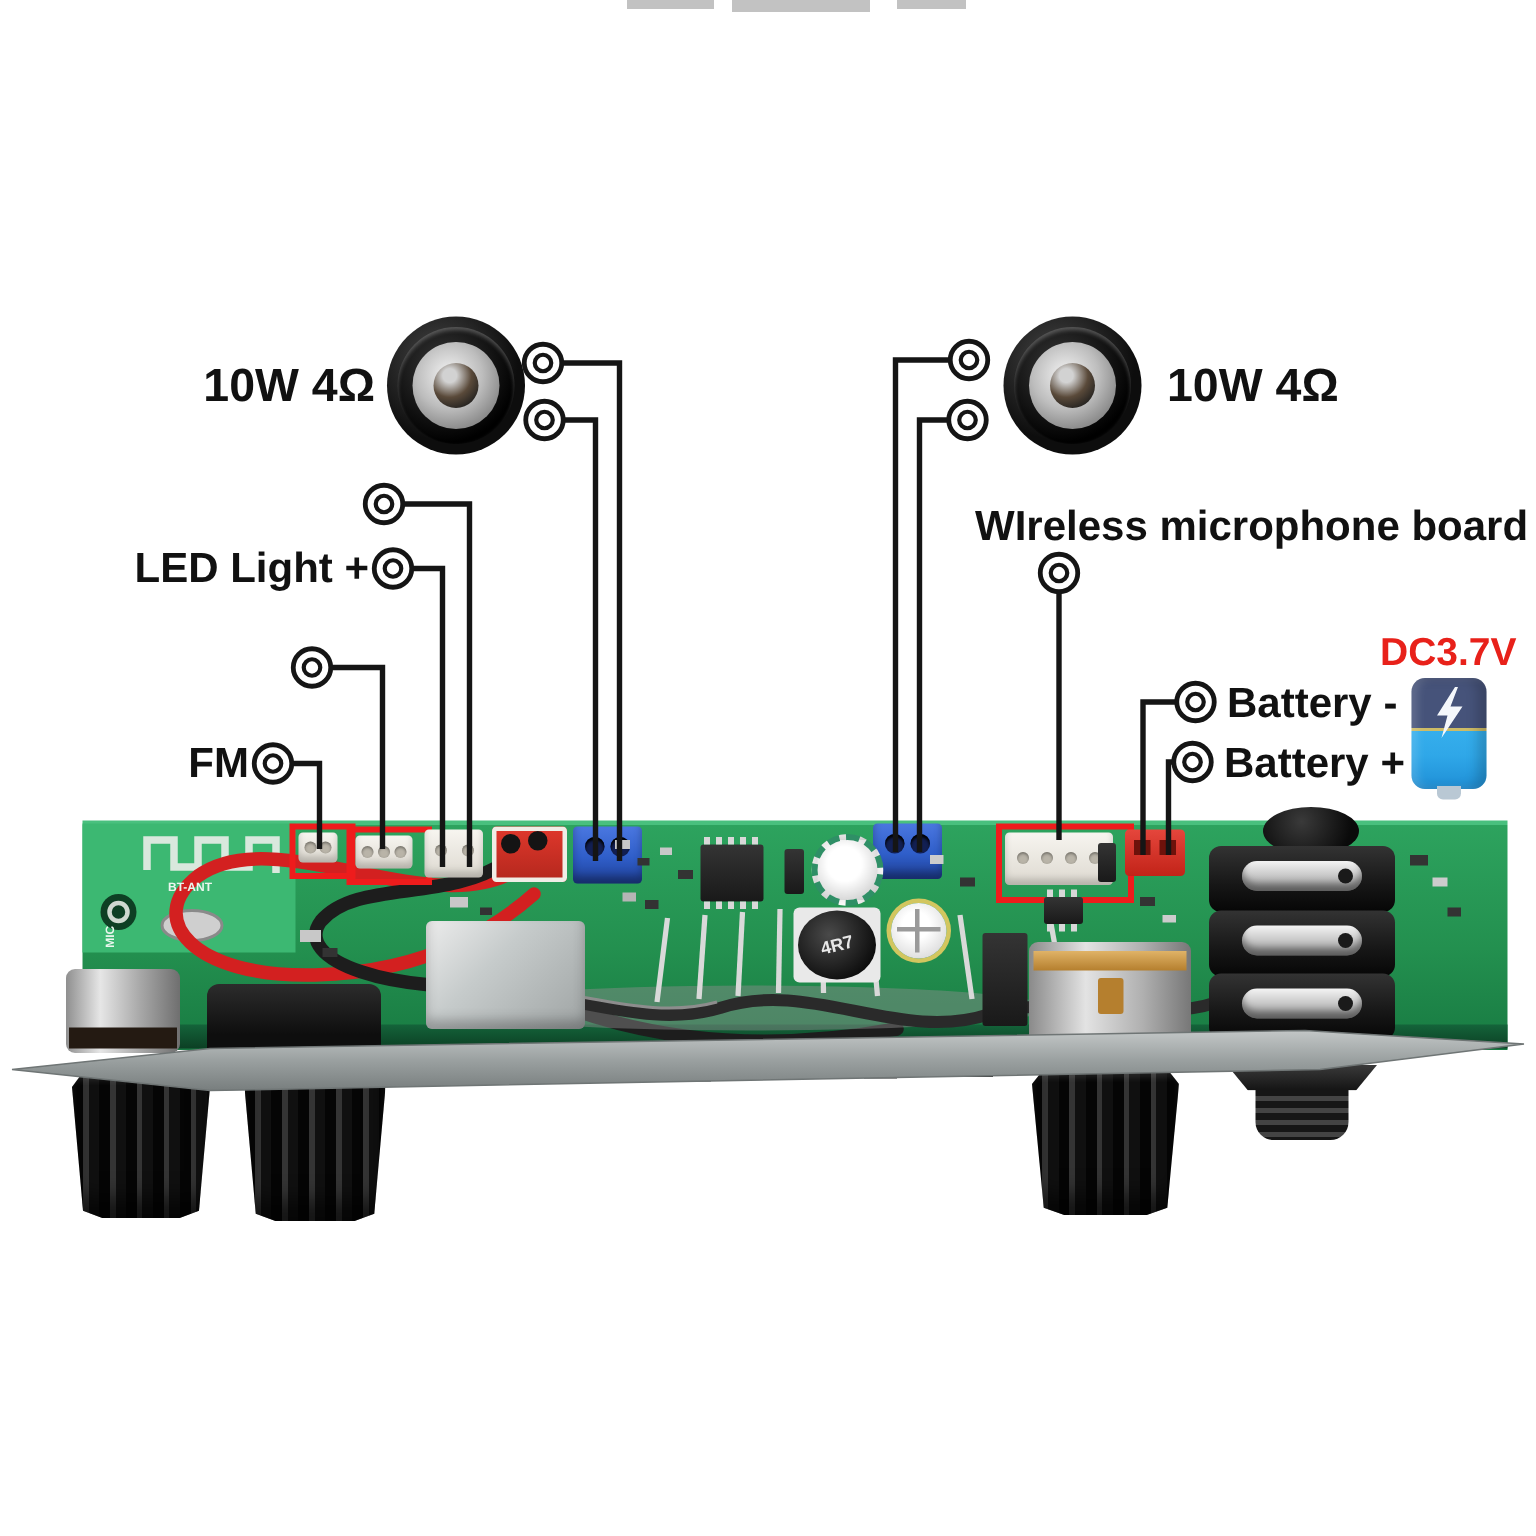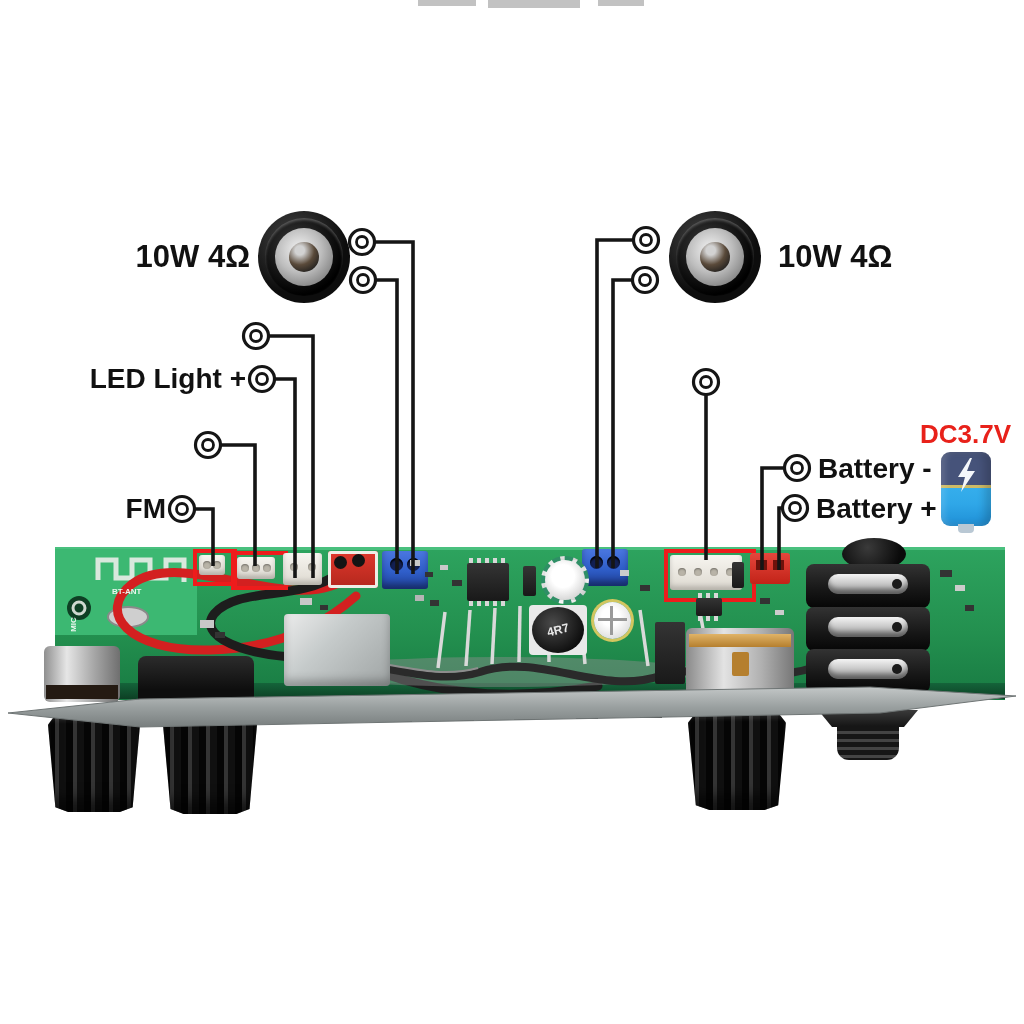--- a/index.html
+++ b/index.html
@@ -130,20 +130,21 @@
 <div id="stage">
 
   <div class="wm" style="left:418px;top:0;width:58px;height:6px;"></div>
   <div class="wm" style="left:488px;top:0;width:92px;height:8px;"></div>
   <div class="wm" style="left:598px;top:0;width:46px;height:6px;"></div>
 
   <div class="lbl lbl-spkL">10W 4Ω</div>
   <div class="lbl lbl-spkR">10W 4Ω</div>
   <div class="lbl lbl-ledp">LED Light +</div>
   <div class="lbl lbl-fm">FM</div>
+  <div class="lbl lbl-mic">WIreless microphone board</div>
   <div class="lbl lbl-batm">Battery -</div>
   <div class="lbl lbl-batp">Battery +</div>
   <div class="lbl lbl-dc">DC3.7V</div>
 
   <div class="speaker" style="left:258px;top:211px;">
     <div class="spk-r2"></div>
     <div class="spk-cone"></div>
     <div class="spk-dome"></div>
   </div>
   <div class="speaker" style="left:669px;top:211px;">

